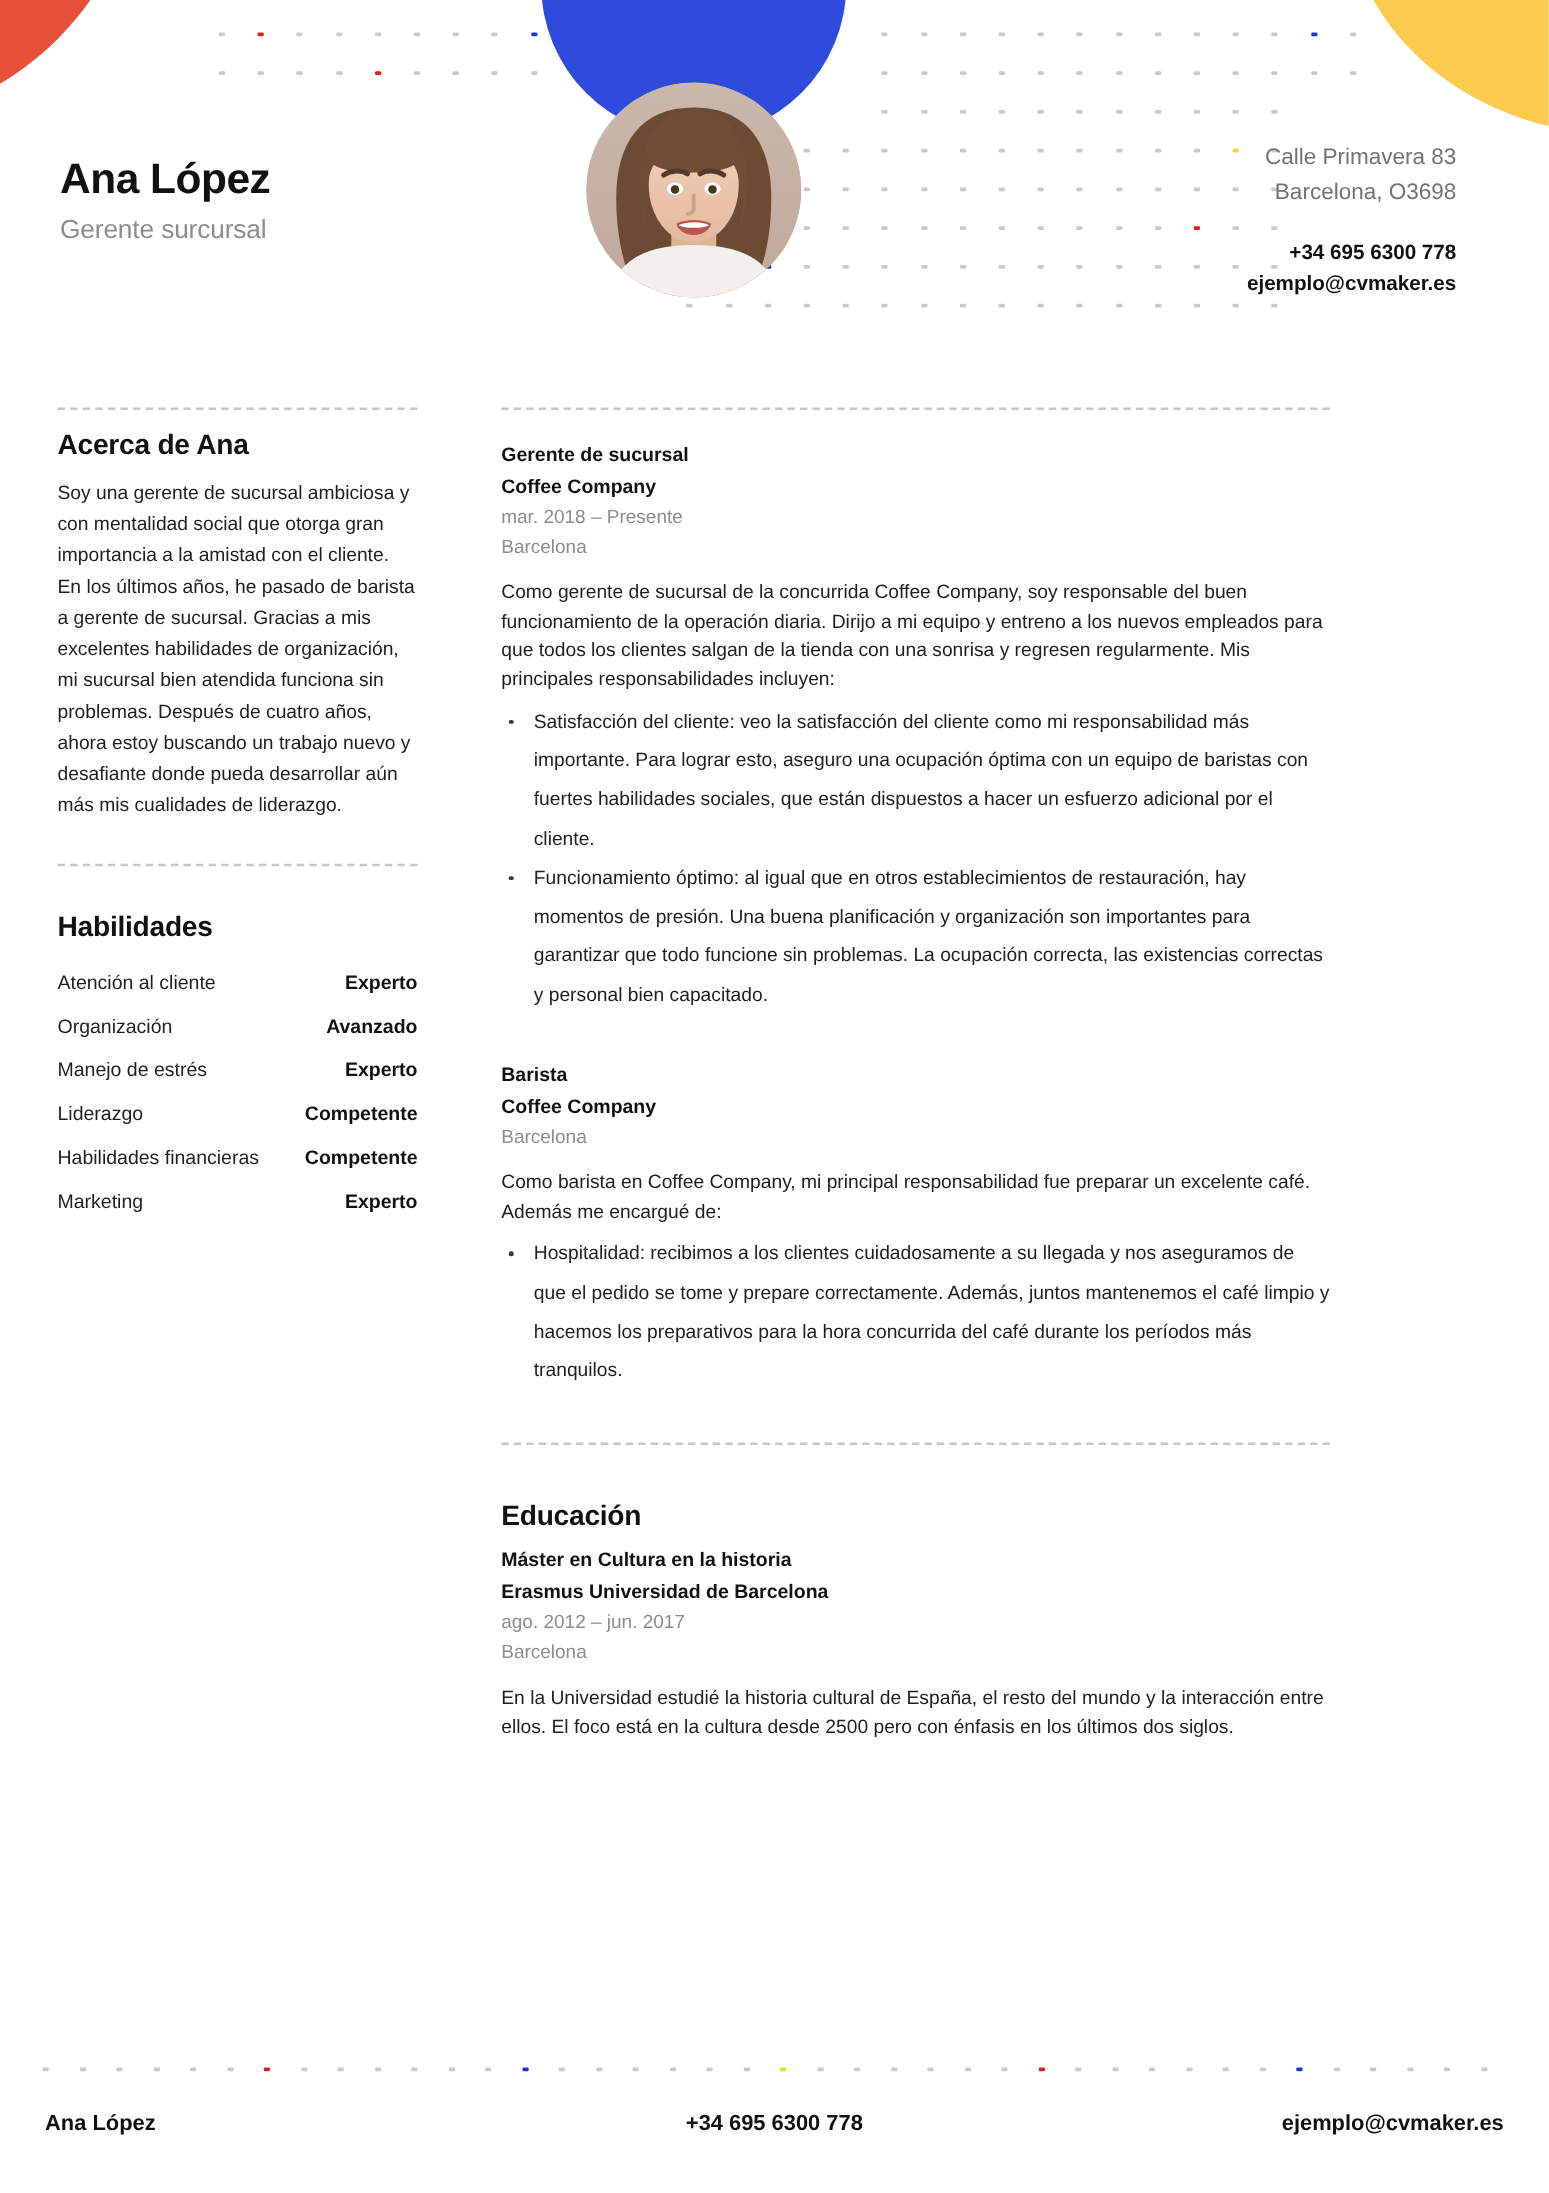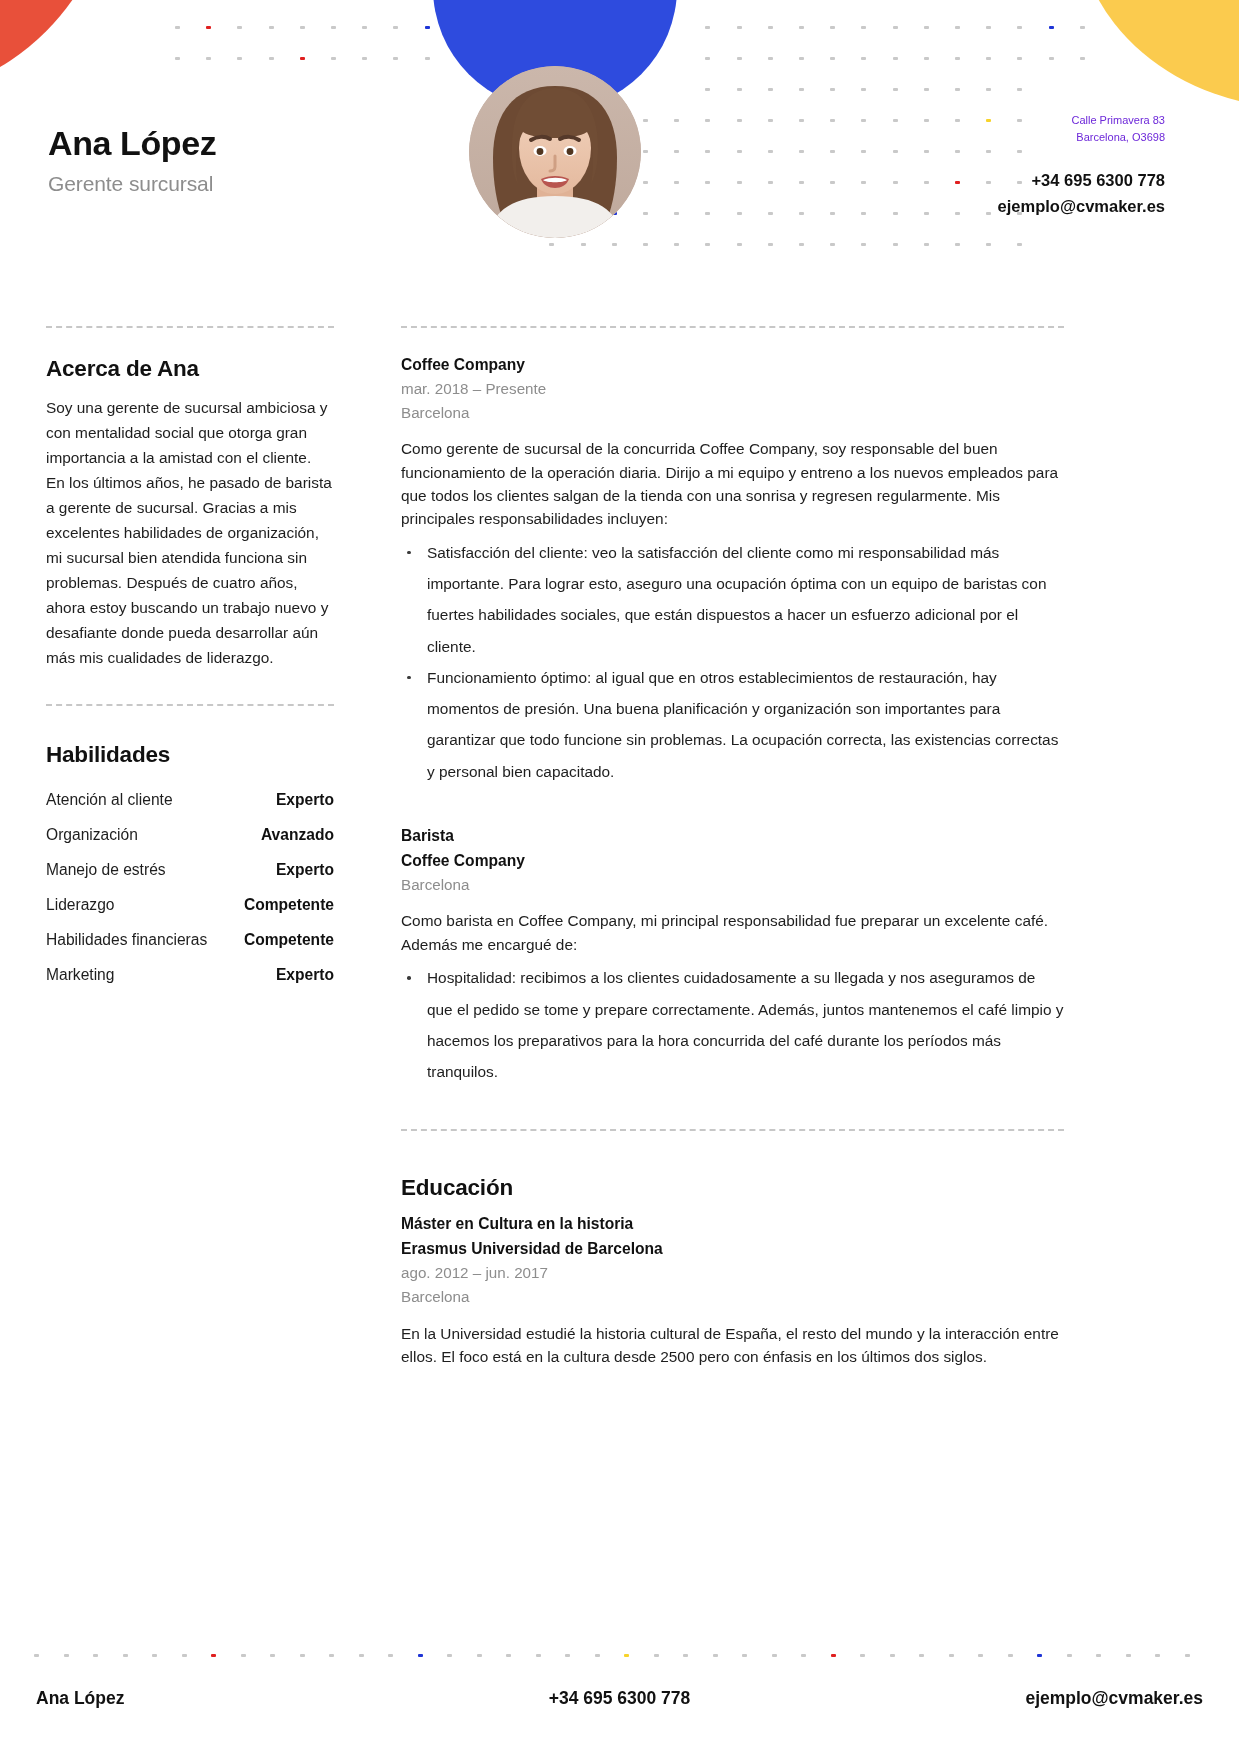--- a/index.html
+++ b/index.html
@@ -57,32 +57,32 @@
     position:absolute;left:469px;top:66px;
     width:172px;height:172px;border-radius:50%;
     overflow:hidden;background:#c6b1a6;
   }
   .photo svg{display:block;width:172px;height:172px;}
 
   .contact{
     position:absolute;right:74px;top:112px;
     text-align:right;line-height:1.55;
   }
-  .contact .line{font-size:11px;color:#6d28d9;}
+  .contact .line{font-size:18px;color:#737373;}
   .contact .strong{font-size:16.5px;color:#111;font-weight:700;}
   .contact .gap{height:22px;}
 
   
   .hr{
     position:absolute;height:0;
     border-top:2px dashed #c7c7c7;
   }
 
   
-  .col-left{position:absolute;left:46px;top:356px;width:288px;}
+  .col-left{position:absolute;left:46px;top:343px;width:288px;}
   .col-right{position:absolute;left:401px;top:356px;width:663px;}
 
   h2.section{
     font-size:22.5px;font-weight:700;color:#111;
     margin:0 0 14px 0;letter-spacing:-0.2px;
   }
   .about-text{
     font-size:15.4px;line-height:1.62;color:#1e1e1e;margin:0;
   }
 
@@ -372,20 +372,21 @@
         </div>
     </section>
 
   </div>
 
   <div class="col-right">
 
     <section>
       <div id="experience-list">
           <div class="entry">
+            <p class="entry-title">Gerente de sucursal</p>
             <p class="entry-org">Coffee Company</p>
             <p class="entry-meta">mar. 2018 – Presente</p>
             <p class="entry-meta">Barcelona</p>
             <p class="entry-body">Como gerente de sucursal de la concurrida Coffee Company, soy responsable del buen funcionamiento de la operación diaria. Dirijo a mi equipo y entreno a los nuevos empleados para que todos los clientes salgan de la tienda con una sonrisa y regresen regularmente. Mis principales responsabilidades incluyen:</p>
             <ul class="bullets">
               <li>Satisfacción del cliente: veo la satisfacción del cliente como mi responsabilidad más importante. Para lograr esto, aseguro una ocupación óptima con un equipo de baristas con fuertes habilidades sociales, que están dispuestos a hacer un esfuerzo adicional por el cliente.</li>
               <li>Funcionamiento óptimo: al igual que en otros establecimientos de restauración, hay momentos de presión. Una buena planificación y organización son importantes para garantizar que todo funcione sin problemas. La ocupación correcta, las existencias correctas y personal bien capacitado.</li>
             </ul>
           </div>
           <div class="entry-spacer"></div>

